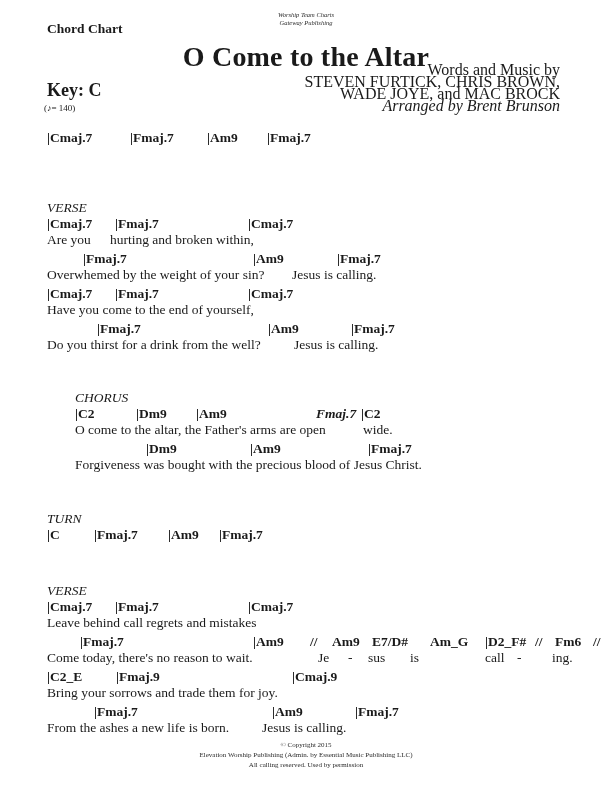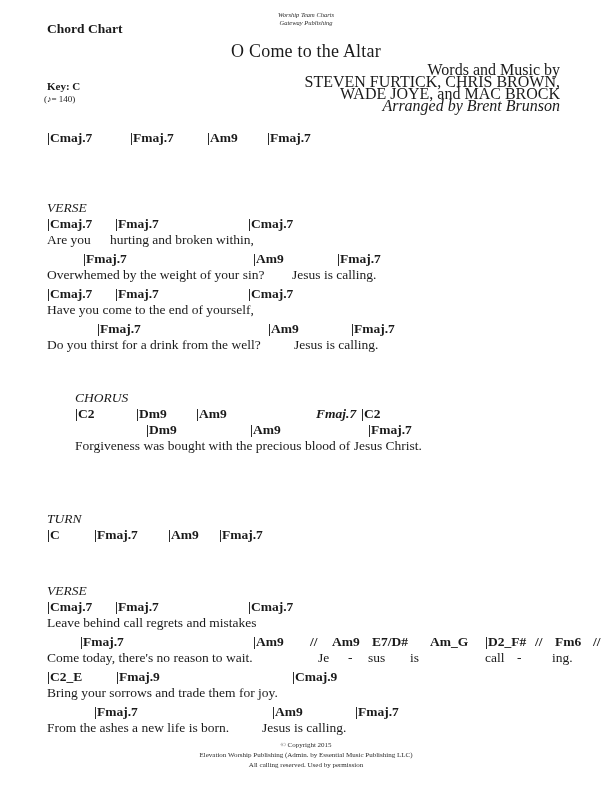--- a/index.html
+++ b/index.html
@@ -34,42 +34,42 @@
     font-style: italic;
     line-height: 8px;
     color: #2a2a2a;
   }
   .song-title {
     position: absolute;
     left: 0;
     right: 0;
     top: 41px;
     text-align: center;
-    font-size: 18px;
-    font-weight: normal;
+    font-size: 28px;
+    font-weight: bold;
     letter-spacing: 0.2px;
   }
   .credits {
     position: absolute;
     right: 52px;
     top: 64px;
     text-align: right;
     font-size: 16px;
     line-height: 12px;
   }
   .credits .arranged {
     font-style: italic;
   }
   .key-block {
     position: absolute;
     left: 47px;
     top: 80px;
   }
   .key-label {
-    font-size: 11px;
+    font-size: 18px;
     font-weight: bold;
   }
   .tempo {
     font-size: 9px;
     margin-top: 2px;
     margin-left: -3px;
   }
   
   .content {
     position: absolute;
@@ -195,20 +195,24 @@
         </div>
       </div>
       <div class="section" style="top: 260px; margin-left: 28px;">
         <div class="sec-label">CHORUS</div>
         <div class="line chords">
           <span class="tok" style="left: 0px;">|C2</span>
           <span class="tok" style="left: 61px;">|Dm9</span>
           <span class="tok" style="left: 121px;">|Am9</span>
           <span class="tok" style="left: 241px; font-style: italic;">Fmaj.7</span>
           <span class="tok" style="left: 286px;">|C2</span>
+        </div>
+        <div class="line lyrics">
+          <span class="tok" style="left: 0px;">O come to the altar, the Father's arms are open</span>
+          <span class="tok" style="left: 288px;">wide.</span>
         </div>
         <div class="line chords">
           <span class="tok" style="left: 71px;">|Dm9</span>
           <span class="tok" style="left: 175px;">|Am9</span>
           <span class="tok" style="left: 293px;">|Fmaj.7</span>
         </div>
         <div class="line lyrics">
           <span class="tok" style="left: 0px;">Forgiveness was bought with the precious blood of Jesus Christ.</span>
         </div>
       </div>

